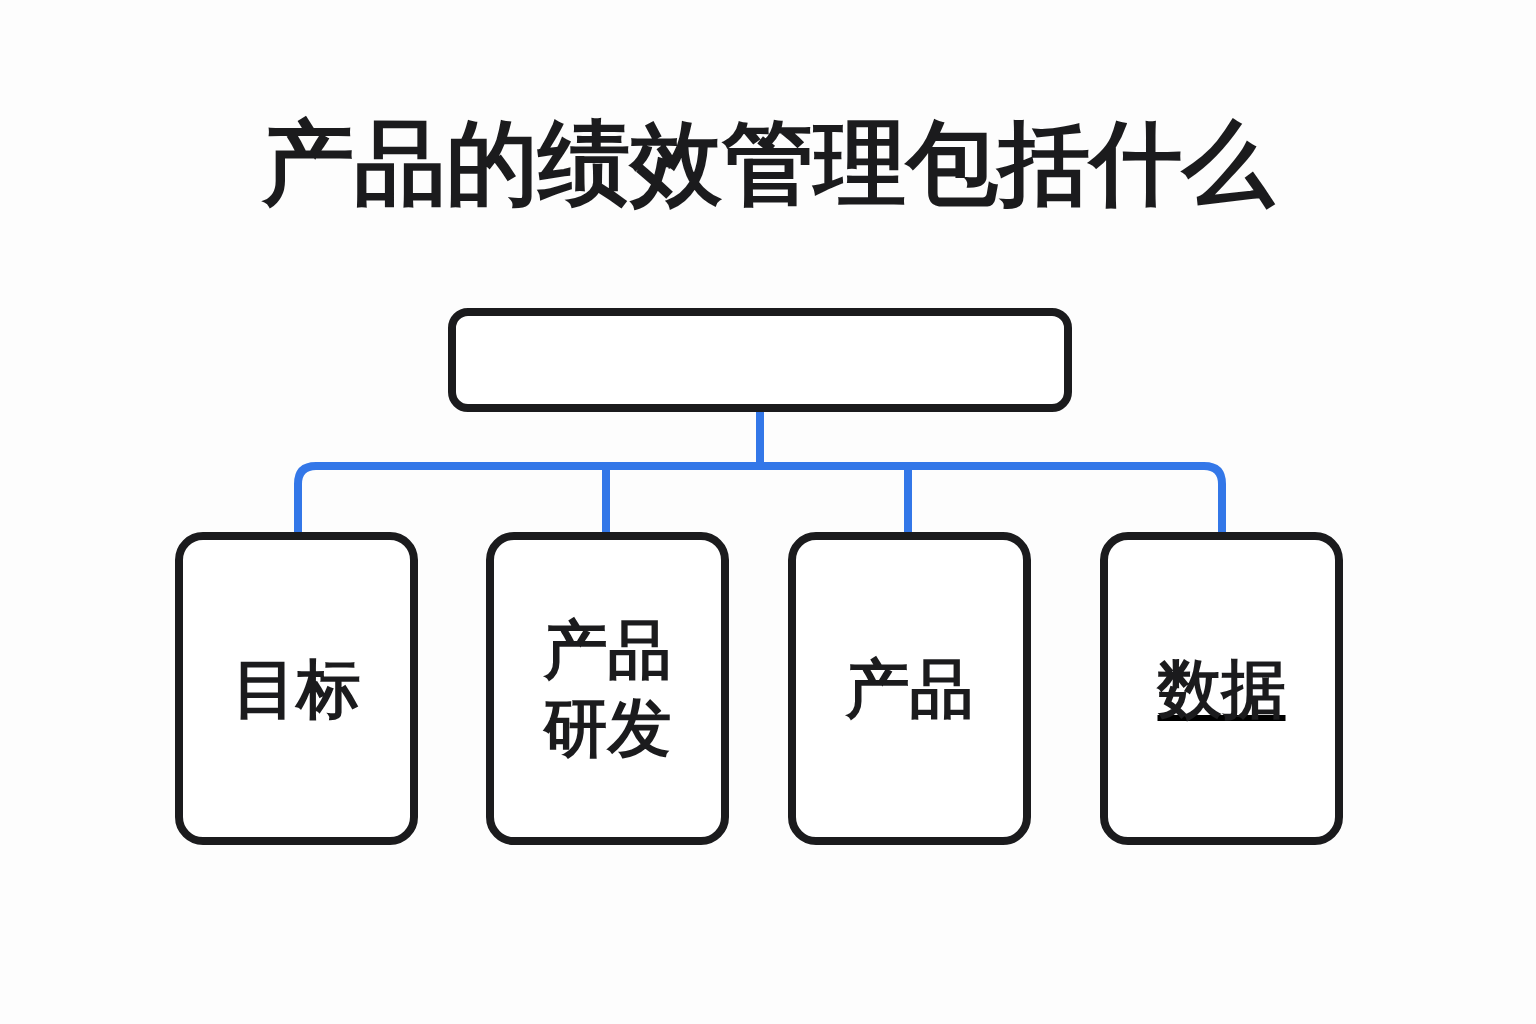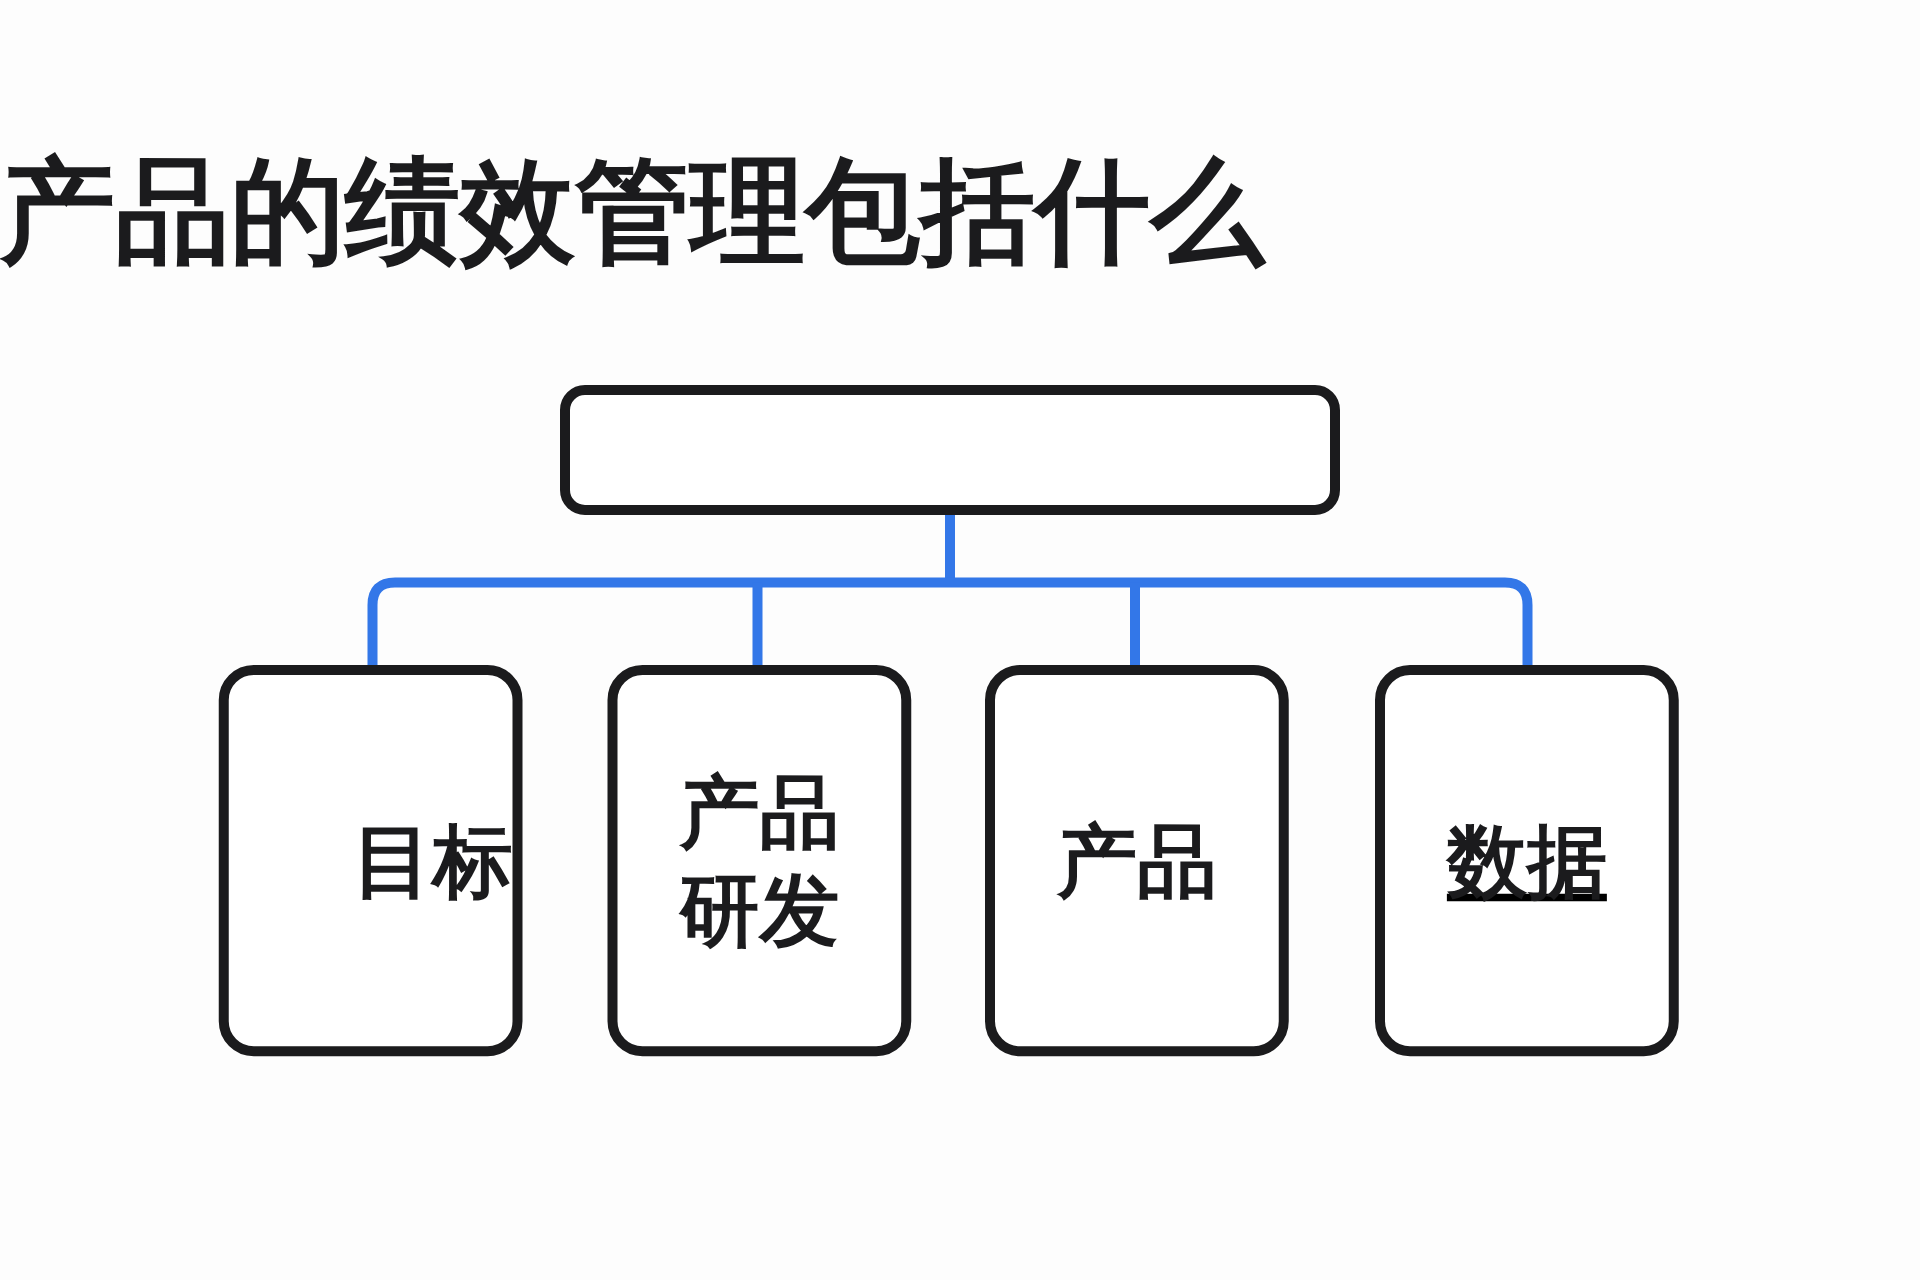--- a/index.html
+++ b/index.html
@@ -16,25 +16,27 @@
   .stage {
     position: relative;
     width: 1536px;
     height: 1024px;
   }
   .title {
     position: absolute;
     left: 0;
     right: 0;
     top: 118px;
+    text-align: center;
     font-size: 92px;
     font-weight: 900;
     letter-spacing: 0px;
     color: #1b1b1d;
     line-height: 1.15;
+    font-family: Liberation Mono, monospace;
   }
   .root-box {
     position: absolute;
     left: 448px;
     top: 308px;
     width: 624px;
     height: 104px;
     box-sizing: border-box;
     background: #ffffff;
     border: 8px solid #1b1b1d;
@@ -63,21 +65,21 @@
     justify-content: center;
     gap: 14px;
   }
   .node-box .line {
     font-size: 64px;
     font-weight: 900;
     color: #1b1b1d;
     line-height: 1.0;
     white-space: nowrap;
   }
-  .node-1 { left: 175px; align-items: flex-end; }
+  .node-1 { left: 175px; }
   .node-2 { left: 486px; }
   .node-3 { left: 788px; }
   .node-4 { left: 1100px; text-decoration: underline; }
 </style>
 </head>
 <body>
 
 <div class="stage">
 
   <div class="title">产品的绩效管理包括什么</div>

